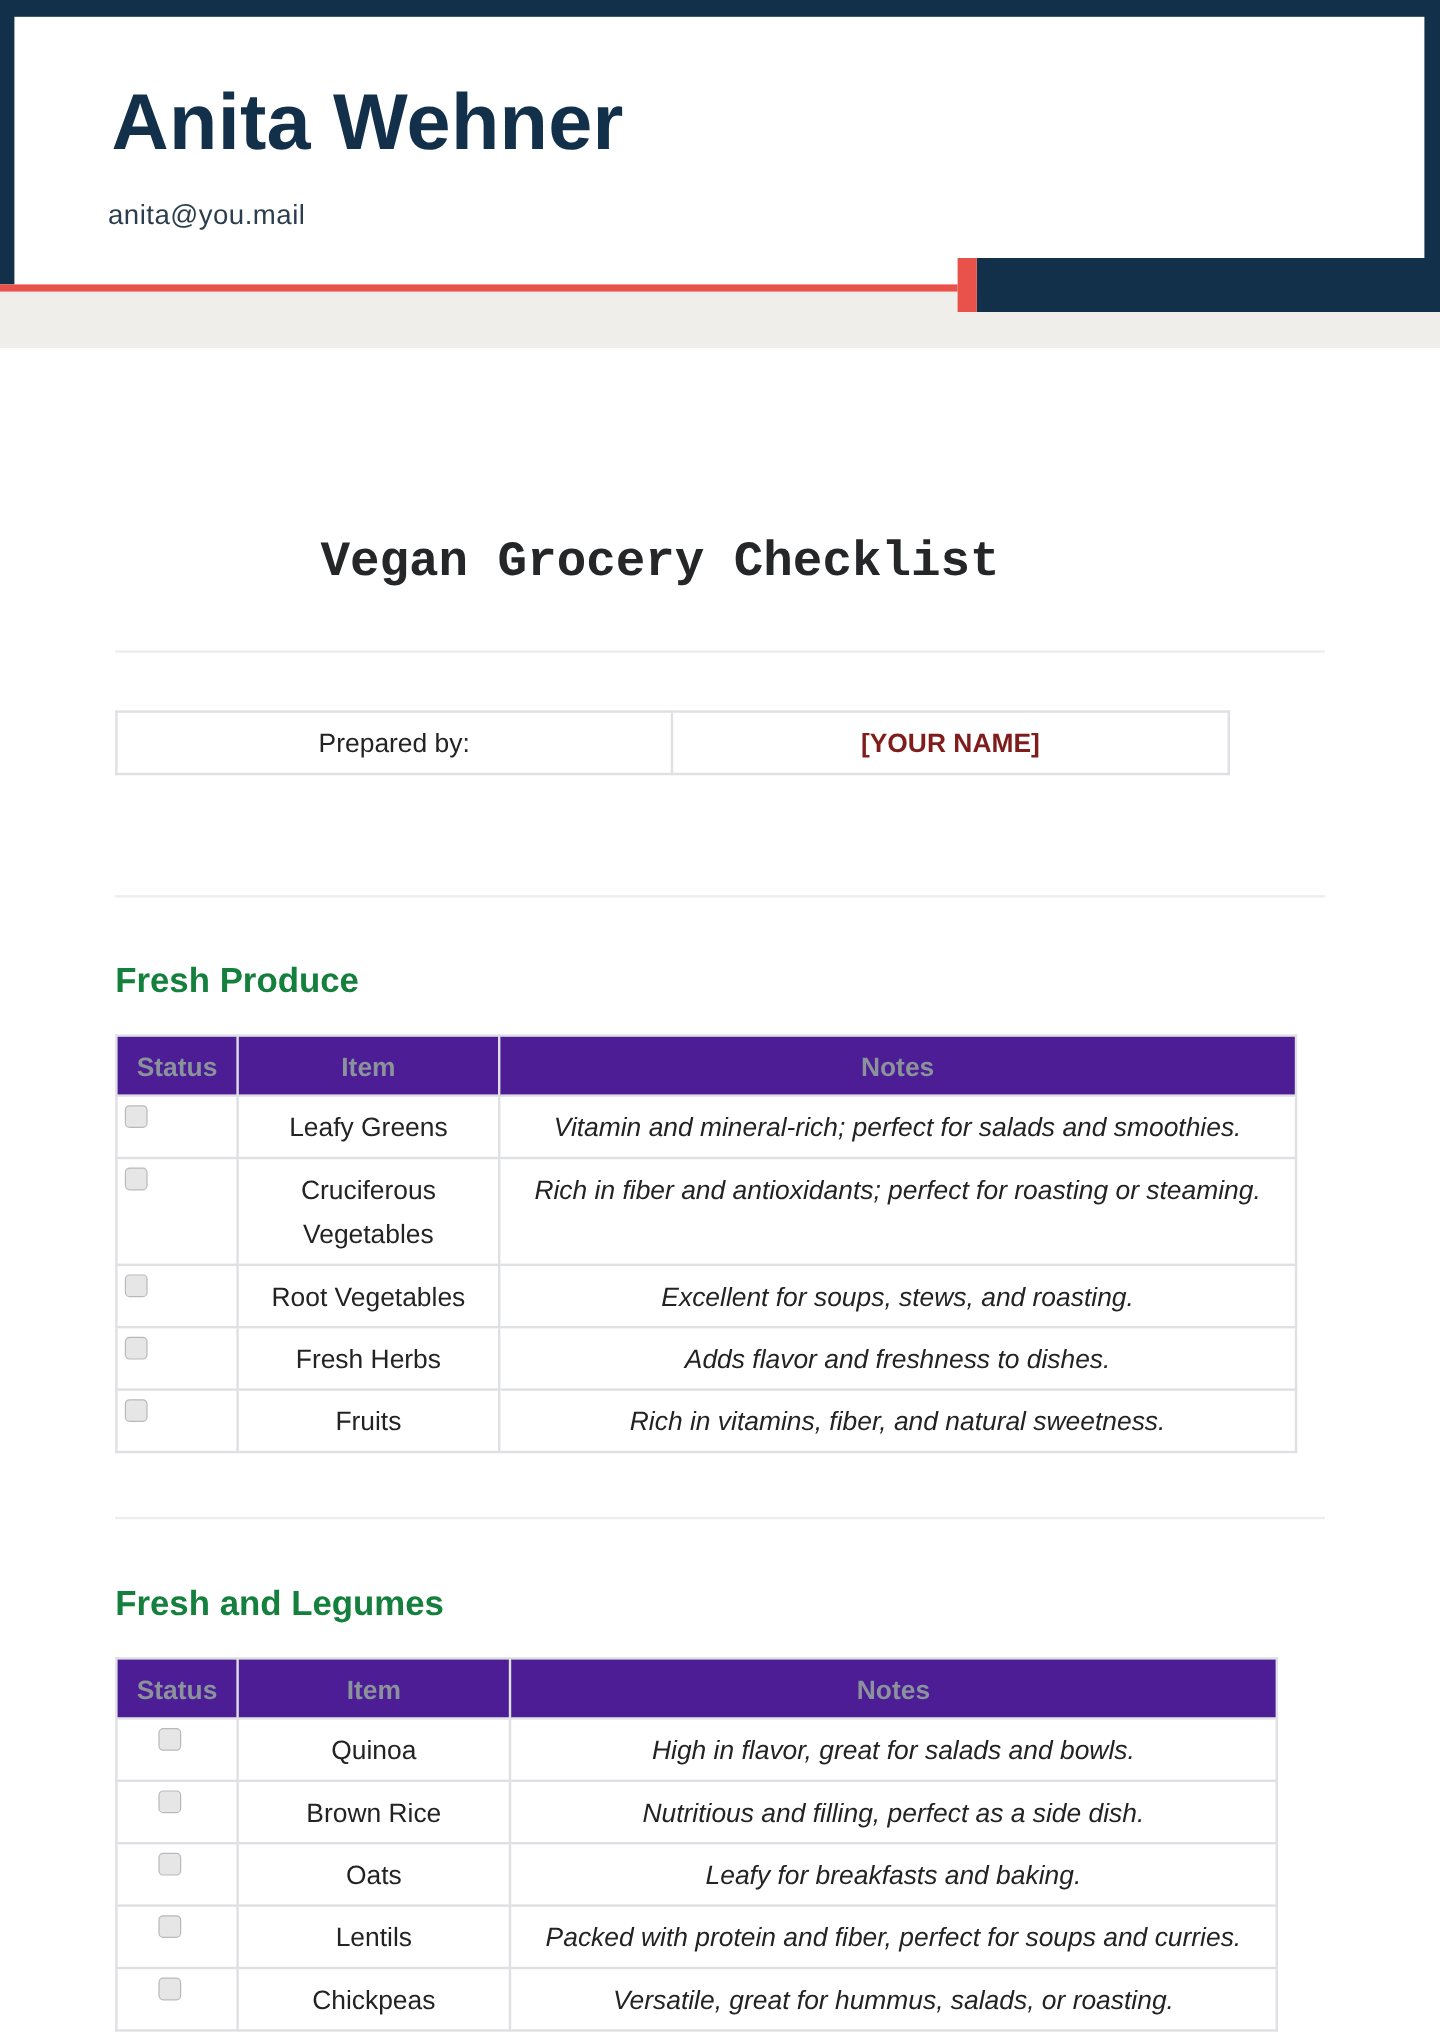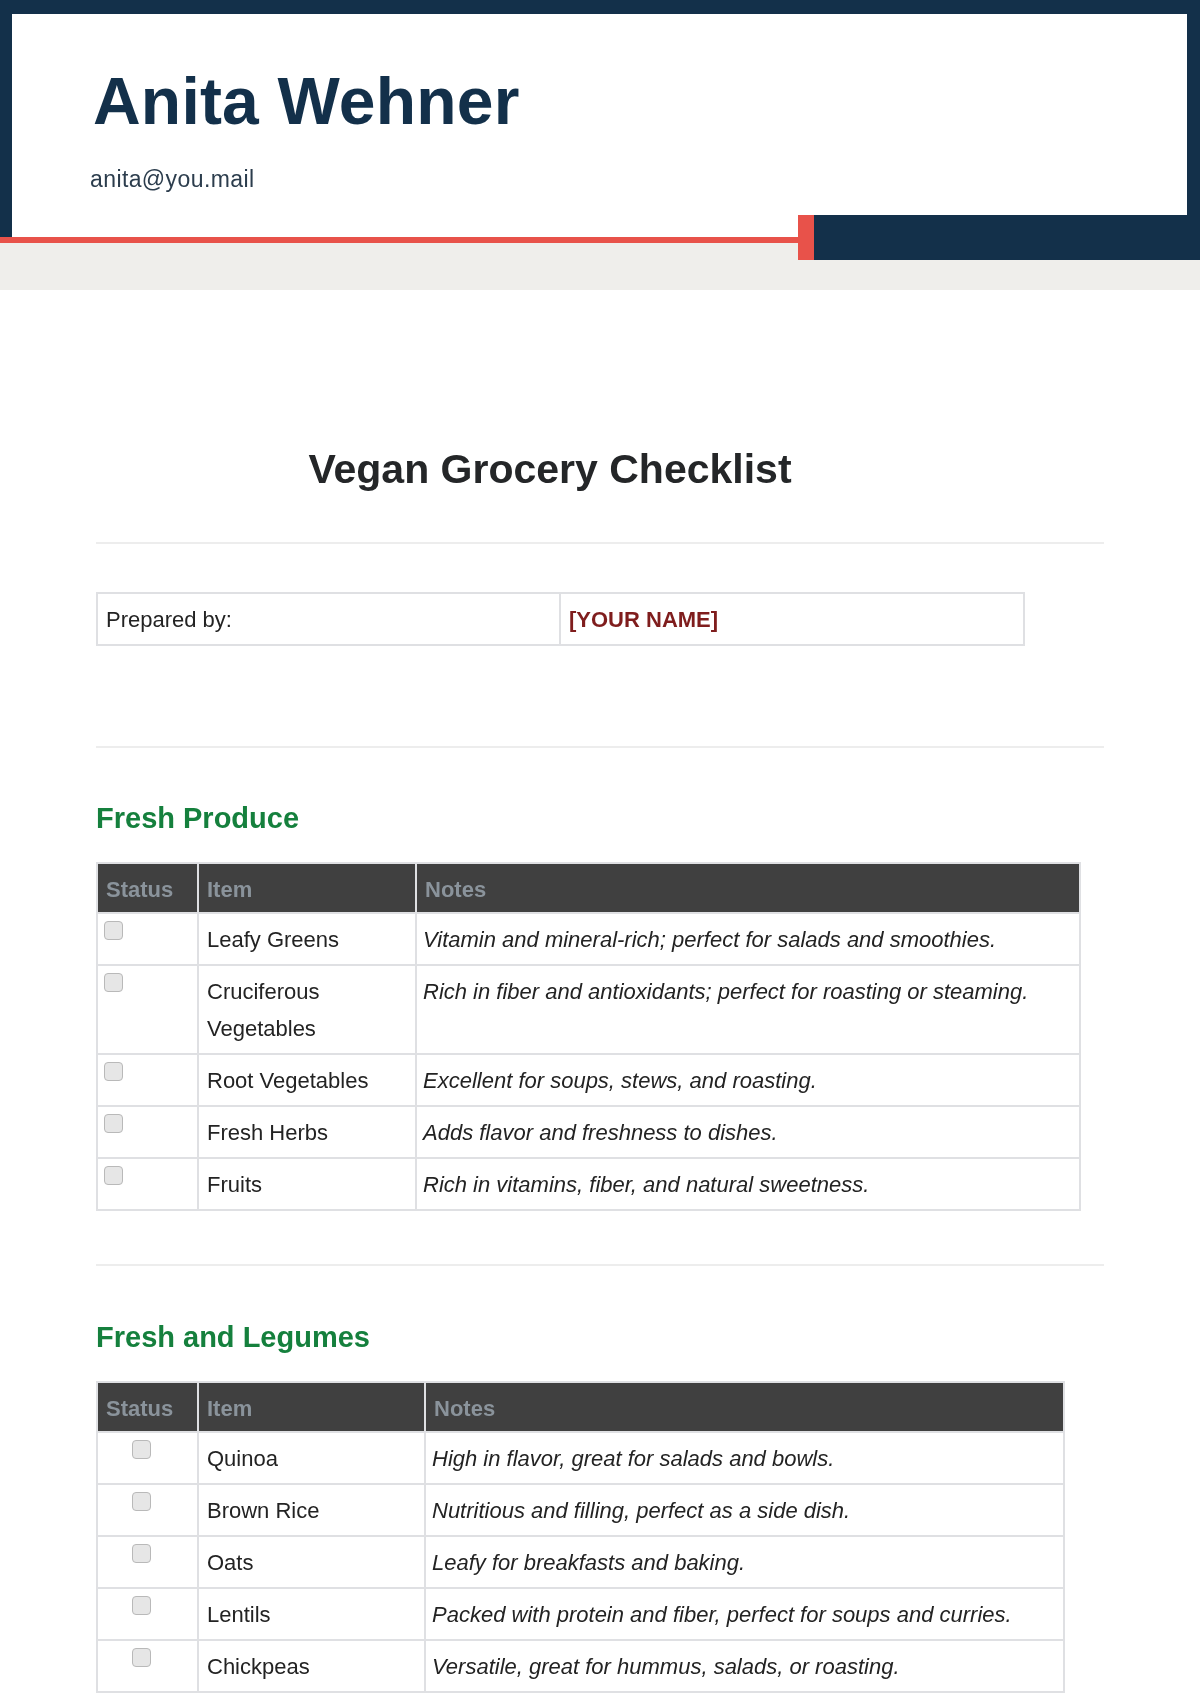--- a/index.html
+++ b/index.html
@@ -35,46 +35,46 @@
       left: 90px; top: 168px;
       font-size: 23px; line-height: 23px;
       color: #2c3d4d; letter-spacing: 0.4px; white-space: nowrap; z-index: 4;
     }
 
     
     .doc-title {
       left: 0; top: 449px; width: 1100px;
       text-align: center;
       font-size: 41px; line-height: 41px; font-weight: 700;
-      color: #242628; white-space: nowrap;
+      color: #242628; white-space: nowrap; font-family: Liberation Mono, monospace;
     }
     .rule {
       left: 96px; width: 1008px; height: 2px; background: #ededed;
     }
     .section-heading {
       left: 96px;
       font-size: 29px; line-height: 29px; font-weight: 700;
       color: #15803d; white-space: nowrap;
     }
 
     table {
       border-collapse: collapse;
       table-layout: fixed;
     }
     td, th {
       border: 2px solid #dfe0e3;
       font-size: 22px;
       line-height: 37px;
       padding: 7px 8px 6px 8px;
-      text-align: left;
+      text-align: center;
       vertical-align: top;
       color: #232323;
     }
     th {
-      background: #404040;
+      background: #4c1d95;
       color: #8a939b;
       font-weight: 700;
       padding-bottom: 4px;
     }
     .info td { white-space: nowrap; }
     .info td.val { font-weight: 700; color: #7f1d1d; }
     td.notes { white-space: nowrap; padding-left: 6px; padding-right: 6px; font-style: italic; }
 
     td.status-cell { padding: 7px 6px 6px 6px; text-align: left; }
     .t2 td.status-cell { padding-left: 34px; }

